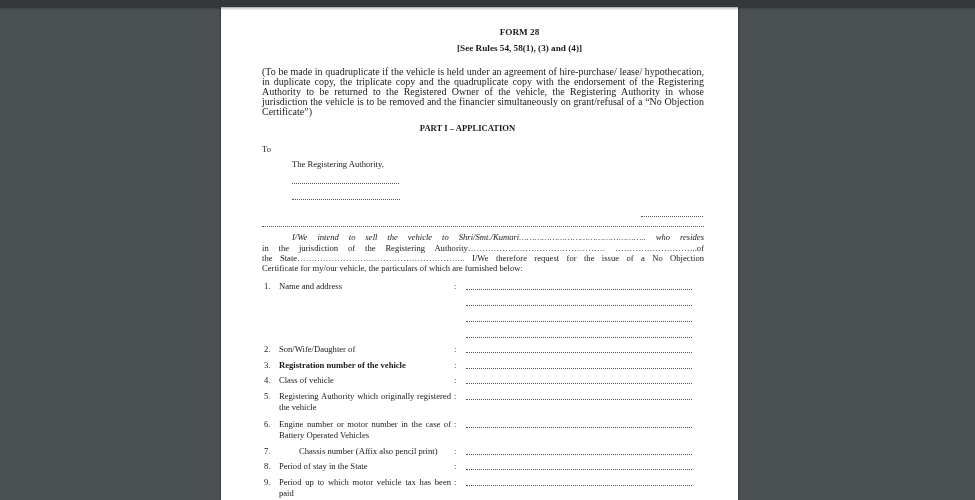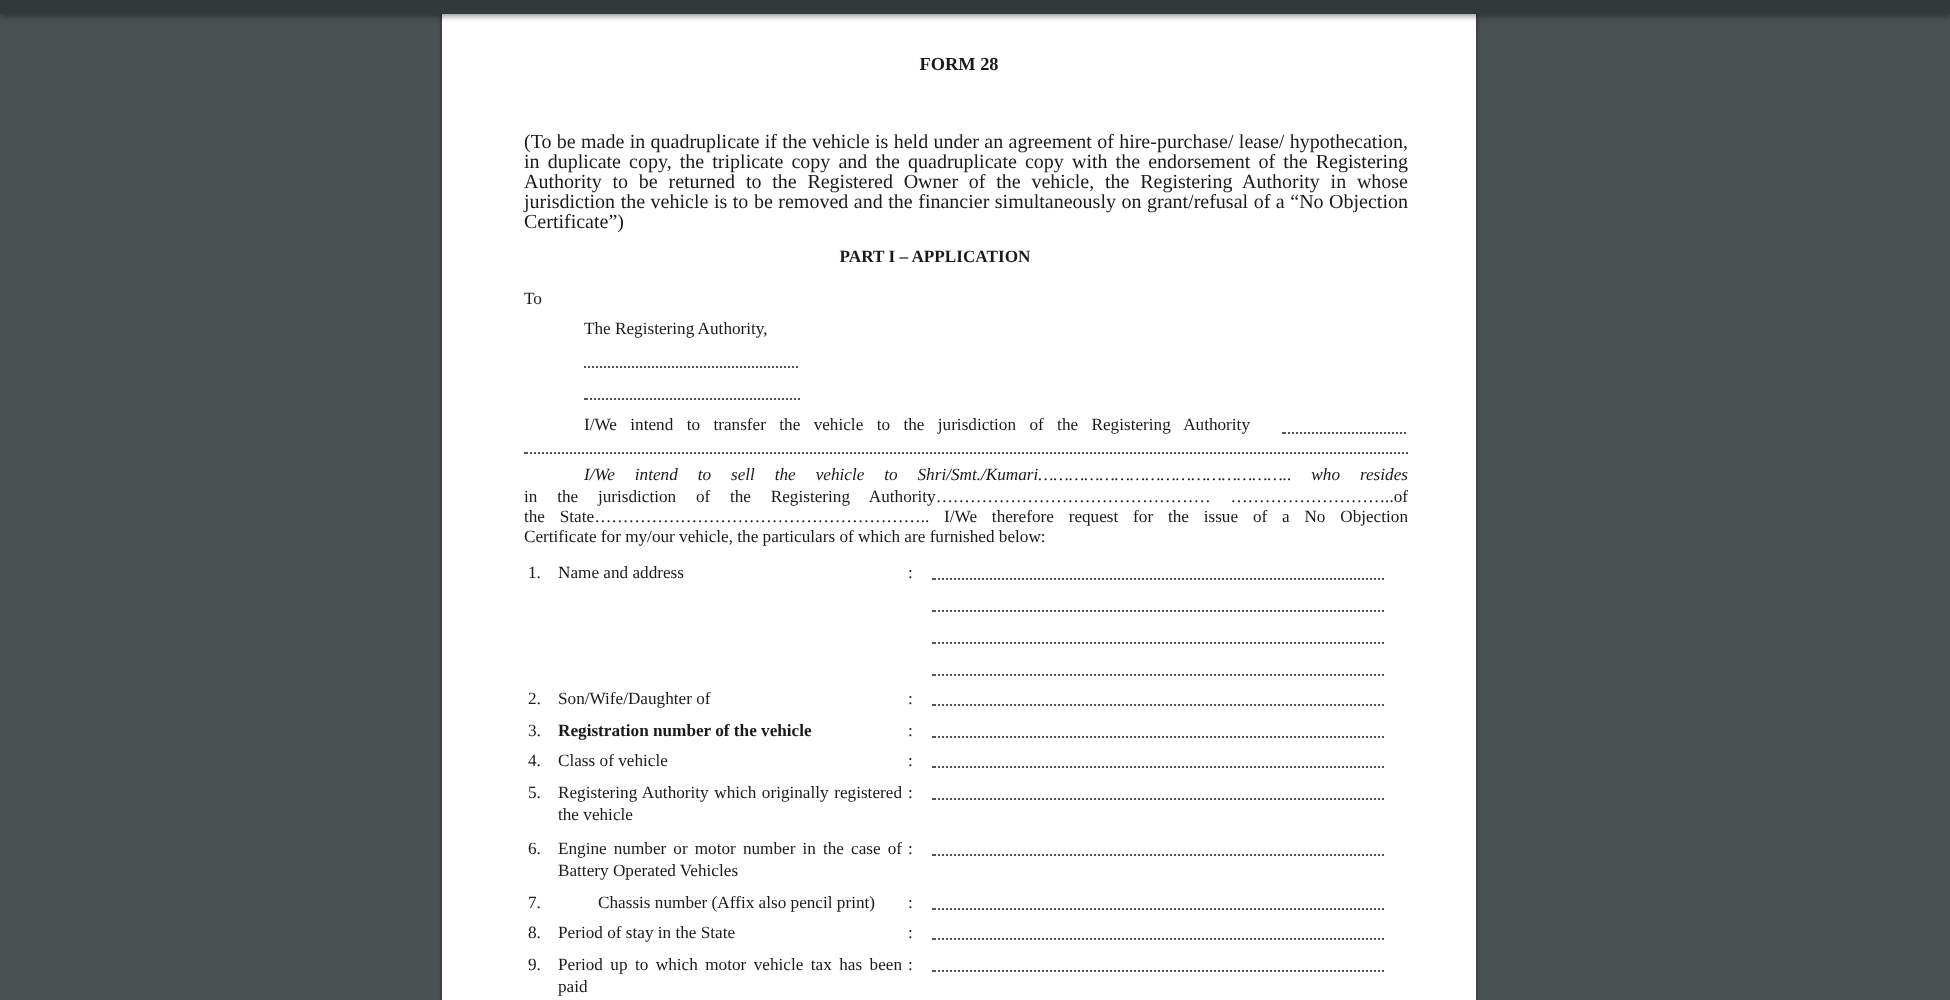--- a/index.html
+++ b/index.html
@@ -19,21 +19,21 @@
     position: absolute; left: 221px; top: 5px; width: 517px; height: 500px;
     background: #ffffff;
     box-shadow: 0 0 2px rgba(0,0,0,0.6);
     color: #1a1a1a;
     font-size: 8.6px;
     line-height: 11px;
   }
   .abs { position: absolute; white-space: nowrap; }
   .center { left: 0; width: 517px; text-align: center; }
   .bold { font-weight: bold; }
-  .h1 { font-size: 9.2px; }
+  .h1 { font-size: 9.2px; padding-left: 40px; }
   .note {
     position: absolute; left: 41px; width: 442px; top: 62px;
     text-align: justify; font-size: 10px; line-height: 10px;
     white-space: normal;
   }
   .dots {
     position: absolute; height: 0;
     border-bottom: 1.2px dotted #555;
   }
   .item-num { position: absolute; left: 43px; }
@@ -42,31 +42,31 @@
   .item-line { position: absolute; left: 245px; width: 226px; height: 0; border-bottom: 1.2px dotted #555; }
 </style>
 </head>
 <body>
 
 <div class="topbar"></div>
 
 <div class="page">
 
   <div class="abs center bold h1" style="top:22px;">FORM 28</div>
+  <div class="abs center bold h1" style="top:38px;">[See Rules 54, 58(1), (3) and (4)]</div>
 
   <div class="note">(To be made in quadruplicate if the vehicle is held under an agreement of hire-purchase/ lease/ hypothecation, in duplicate copy, the triplicate copy and the quadruplicate copy with the endorsement of the Registering Authority to be returned to the Registered Owner of the vehicle, the Registering Authority in whose jurisdiction the vehicle is to be removed and the financier simultaneously on grant/refusal of a “No Objection Certificate”)</div>
 
   <div class="abs center bold" style="top:118px; left:-12px;">PART I – APPLICATION</div>
 
   <div class="abs" style="left:41px; top:139px;">To</div>
   <div class="abs" style="left:71px; top:154px;">The Registering Authority,</div>
   <div class="dots" style="left:71px; top:178px; width:107px;"></div>
   <div class="dots" style="left:71px; top:194px; width:108px;"></div>
 
-  <div class="abs" style="left:71px; top:202px; width:333px; text-align:justify; text-align-last:justify; word-spacing:2.4px;">I/We intend to transfer the vehicle to the jurisdiction of the Registering Authority</div>
   <div class="dots" style="left:420px; top:211px; width:62px;"></div>
   <div class="dots" style="left:41px; top:221px; width:442px;"></div>
 
   <div class="abs" style="left:71px; top:227px; width:412px; text-align:justify; text-align-last:justify; overflow:hidden;font-style:italic;">I/We intend to sell the vehicle to Shri/Smt./Kumari………………………………………….. who resides</div>
   <div class="abs" style="left:41px; top:238px; width:442px; text-align:justify; text-align-last:justify; overflow:hidden;">in the jurisdiction of the Registering Authority………………………………………… ………………………..of</div>
   <div class="abs" style="left:41px; top:248px; width:442px; text-align:justify; text-align-last:justify; overflow:hidden;">the State………………………………………………….. I/We therefore request for the issue of a No Objection</div>
   <div class="abs" style="left:41px; top:258px; width:442px;">Certificate for my/our vehicle, the particulars of which are furnished below:</div>
 
   <div>
     <span class="item-num" style="top:276px;">1.</span>

